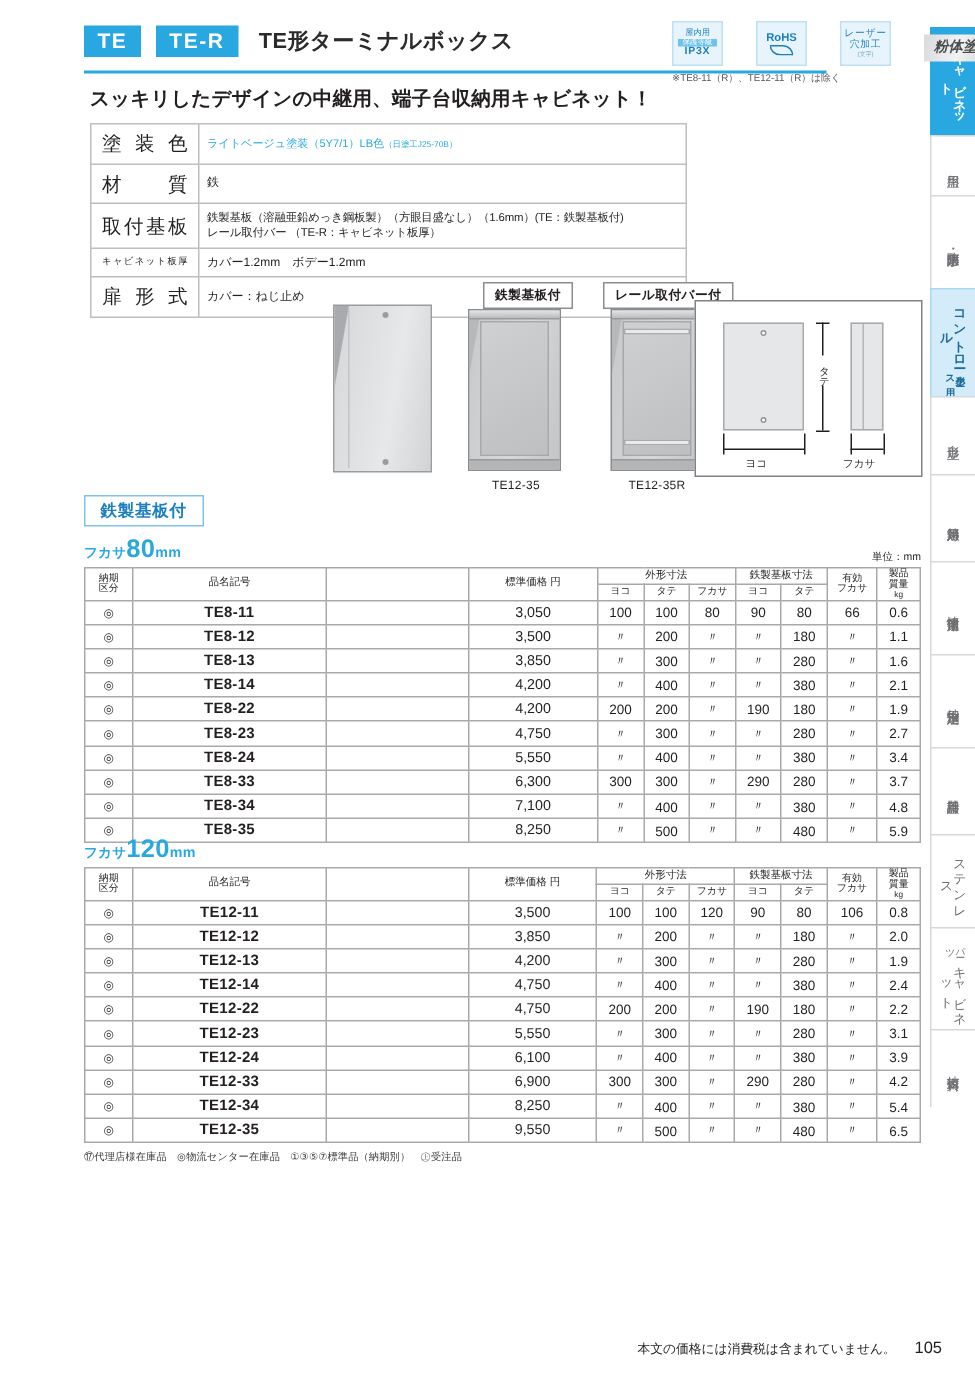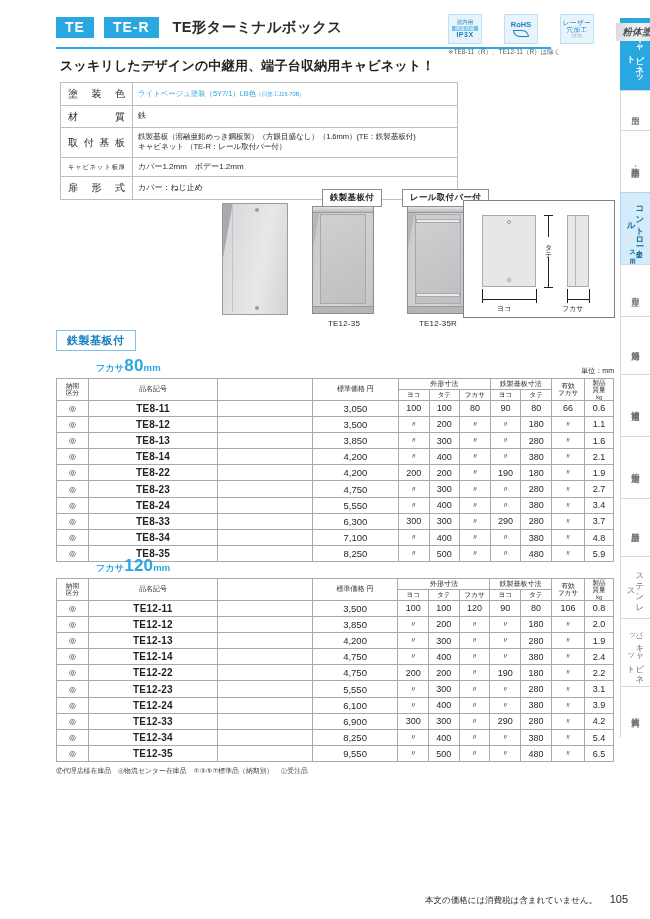--- a/index.html
+++ b/index.html
@@ -112,21 +112,21 @@
   .spec td {
     border: 1px solid #bcbec0;
     font-size: 7.8px; color: #231f20;
     padding: 4px 5px;
     vertical-align: middle;
     line-height: 1.35;
   }
   .spec td.k {
     width: 72px; background: #ffffff;
     text-align: justify; text-align-last: justify;
-    font-size: 10px; font-weight: normal; color: #231f20;
+    font-size: 13px; font-weight: normal; color: #231f20;
     padding: 4px 7px;
   }
   .spec td.k.small { font-size: 6.2px; text-align-last: justify; }
   .spec td.v.blue { color: #29a7e1; font-size: 7.4px; }
   .spec .vsmall { font-size: 5.6px; }
   .spec td.v { font-size: 8px; }
   .spec td.v.dense { font-size: 7.6px; letter-spacing: -0.1px; }
 
   
   .photo-area { position: absolute; left: 56px; top: 186px; width: 558px; height: 148px; }
@@ -188,21 +188,21 @@
   .vline { position:absolute; width:1px; background:#231f20; }
   .hline { position:absolute; height:1px; background:#231f20; }
 
   
   .sec-head { position:absolute; left:56px; width:558px; }
   .sec-chip {
     display:inline-block; border:1px solid #7ec4e8; background:#fff;
     color:#1b7fc0; font-weight:bold; font-size:11px; padding:2px 10px;
     letter-spacing:0.5px;
   }
-  .fukasa { font-size:9px; color:#29a7e1; font-weight:bold; letter-spacing:0.2px;margin-left:40px; }
+  .fukasa { font-size:9px; color:#29a7e1; font-weight:bold; letter-spacing:0.2px; }
   .fukasa b { font-size:17px; }
   .fukasa .mm { font-size:9.5px; }
   .ip3x { font-size:10px; color:#231f20; font-weight:bold; }
   .ip3x b { font-size:16px; letter-spacing:0.2px; }
   .colorchip {
     border:1px solid #7ec4e8; border-radius:50%; background:#fff;
     color:#29a7e1; text-align:center; width:96px; height:30px;
     display:flex; flex-direction:column; align-items:center; justify-content:center;
     line-height:1.15;
   }
@@ -328,21 +328,21 @@
       </td>
     </tr>
     <tr>
       <td class="k">材質</td>
       <td class="v">鉄</td>
     </tr>
     <tr>
       <td class="k">取付基板</td>
       <td class="v dense">
         <div>鉄製基板（溶融亜鉛めっき鋼板製）（方眼目盛なし）（1.6mm）(TE：鉄製基板付)</div>
-        <div>キャビネット （TE-R：レール取付バー付）</div>
+        <div>レール取付バー （TE-R：キャビネット板厚）</div>
       </td>
     </tr>
     <tr>
       <td class="k small">キャビネット板厚</td>
       <td class="v">カバー1.2mm　ボデー1.2mm</td>
     </tr>
     <tr>
       <td class="k">扉形式</td>
       <td class="v">カバー：ねじ止め</td>
     </tr>

